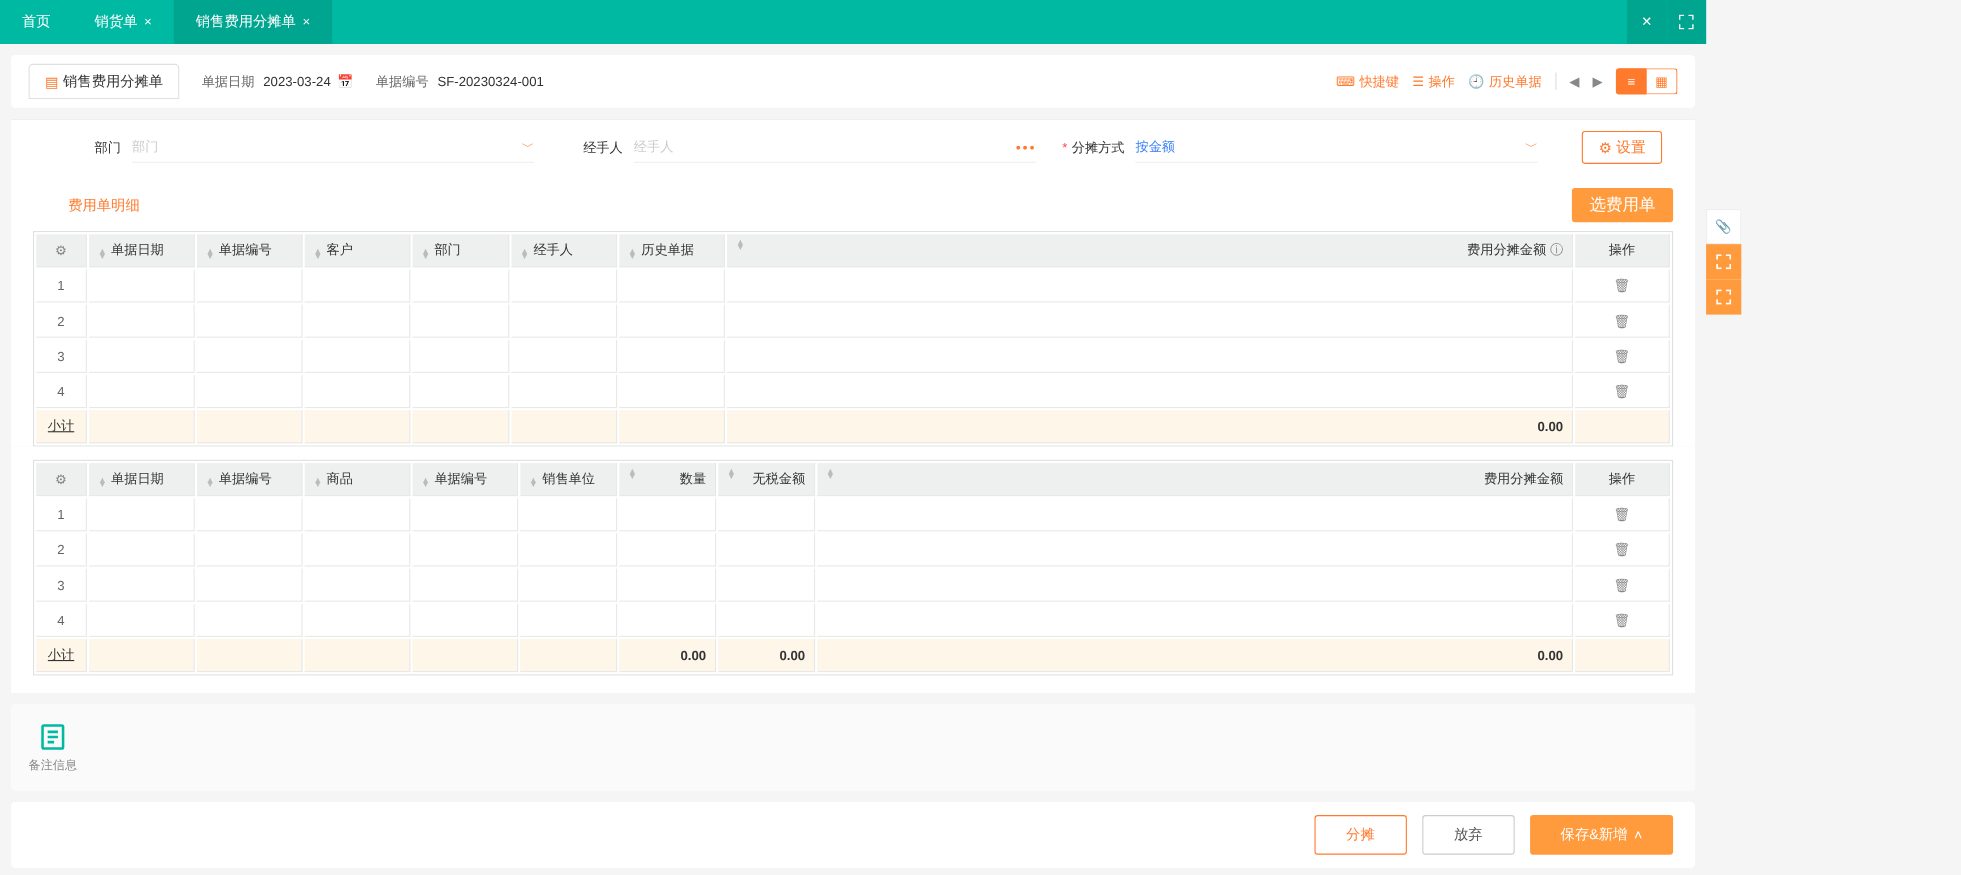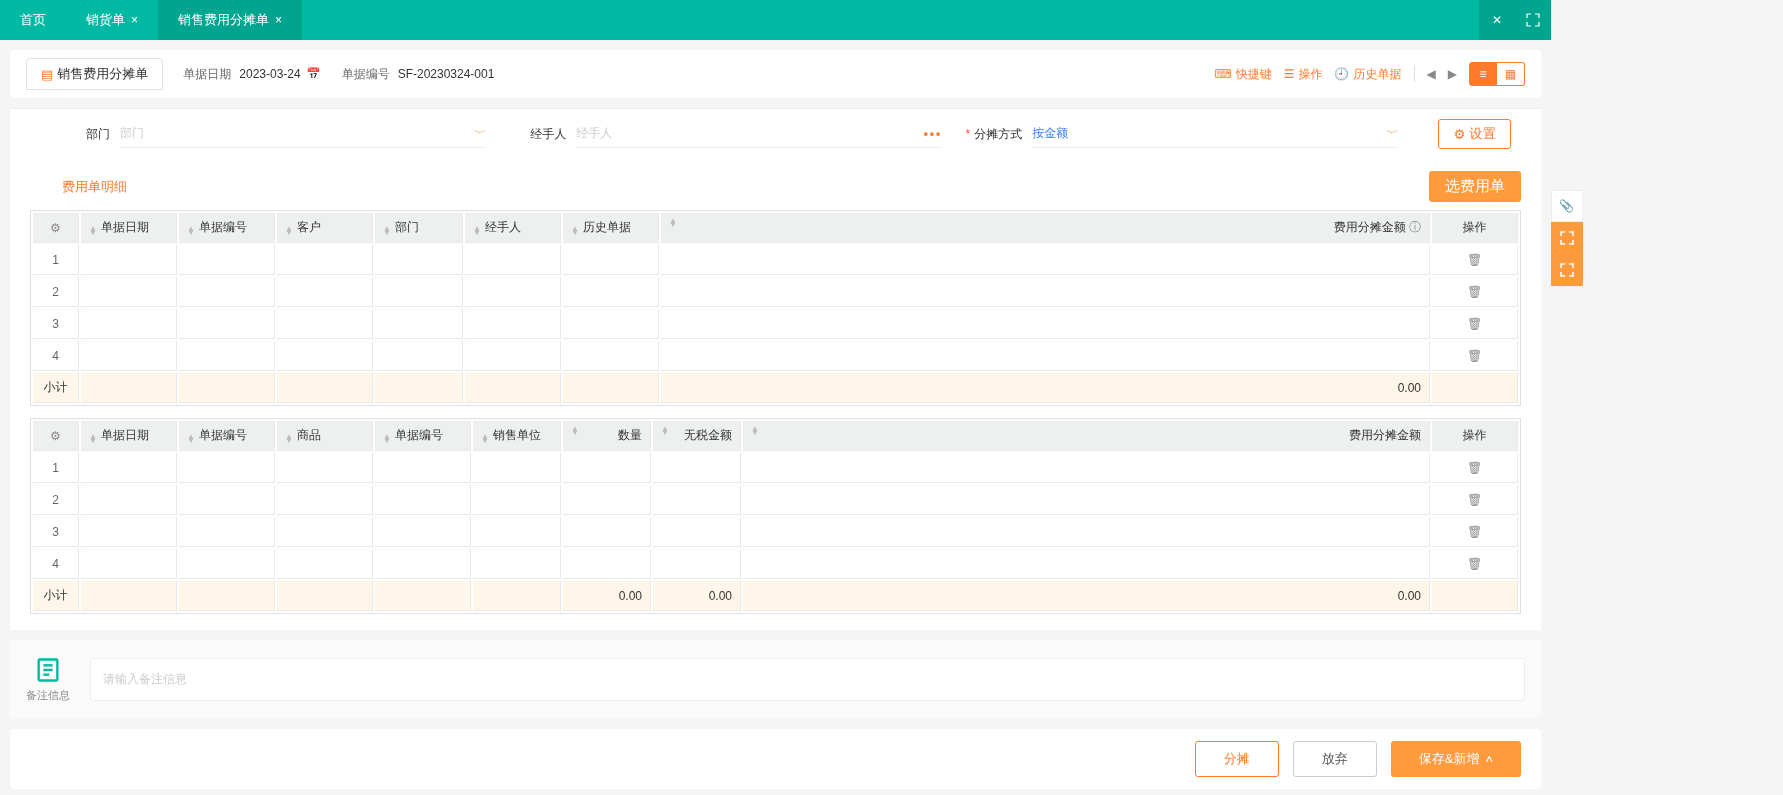--- a/index.html
+++ b/index.html
@@ -46,22 +46,22 @@
 .sec-btn { margin-left: auto; background: #ff9a3d; color: #fff; border: none; padding: 6px 16px; border-radius: 3px; cursor: pointer; font-size: 15px; }
 
 .grid { border: 1px solid #e0e0e0; width: 100%; }
 .grid th, .grid td { border-right: 1px solid #e8e8e8; border-bottom: 1px solid #e8e8e8; height: 30px; padding: 0 8px; font-size: 12px; font-weight: normal; }
 .grid th { background: #eef0f0; color: #333; text-align: left; position: relative; }
 .grid .rownum { text-align: center; width: 46px; color: #666; }
 .grid .gear { text-align: center; width: 46px; }
 .grid .opcol { text-align: center; width: 86px; }
 .grid .sort { color: #bbb; margin-right: 4px; display: inline-flex; flex-direction: column; line-height: 4px; font-size: 8px; }
 .grid .amt { text-align: right; }
-.grid .subtotal td { background: #fdf6e9; font-weight: normal; }
-.grid .subtotal .rownum { font-weight: normal; color: #333; }
+.grid .subtotal td { background: #fdf6e9; font-weight: bold; }
+.grid .subtotal .rownum { font-weight: normal; color: #333; text-decoration: underline; }
 .gear-icon, .trash-icon, .help-icon { color: #888; }
 .trash-icon { cursor: pointer; }
 
 .remarks-panel { margin: 10px; background: #fafafa; border-radius: 4px; padding: 16px; display: flex; align-items: center; gap: 20px; }
 .remarks-side { display: flex; flex-direction: column; align-items: center; gap: 4px; }
 .remarks-icon { width: 28px; height: 28px; color: #00b9a2; }
 .remarks-label { color: #888; font-size: 11px; }
 .remarks-input { flex: 1; border: 1px solid #eee; background: #fff; border-radius: 3px; padding: 12px; color: #ccc; }
 
 .footer-bar { margin: 0 10px 10px 10px; background: #fff; border-radius: 4px; padding: 12px 20px; display: flex; justify-content: flex-end; gap: 14px; }
@@ -329,21 +329,20 @@
 <div class="remarks-panel">
   <div class="remarks-side">
     <svg class="remarks-icon" viewBox="0 0 24 24">
           <rect x="4" y="3" width="16" height="18" rx="1" fill="none" stroke="#00b9a2" stroke-width="2"></rect>
           <line x1="8" y1="8" x2="16" y2="8" stroke="#00b9a2" stroke-width="2"></line>
           <line x1="8" y1="12" x2="16" y2="12" stroke="#00b9a2" stroke-width="2"></line>
           <line x1="8" y1="16" x2="13" y2="16" stroke="#00b9a2" stroke-width="2"></line>
         </svg>
     <span class="remarks-label">备注信息</span>
   </div>
-  <div class="remarks-input"><span>请输入备注信息</span></div>
 </div>
 
 <div class="footer-bar">
   <button class="fbtn outline">分摊</button>
   <button class="fbtn plain">放弃</button>
   <button class="fbtn primary">
         <span>保存&amp;新增</span>
         <span>˄</span>
       </button>
 </div>

